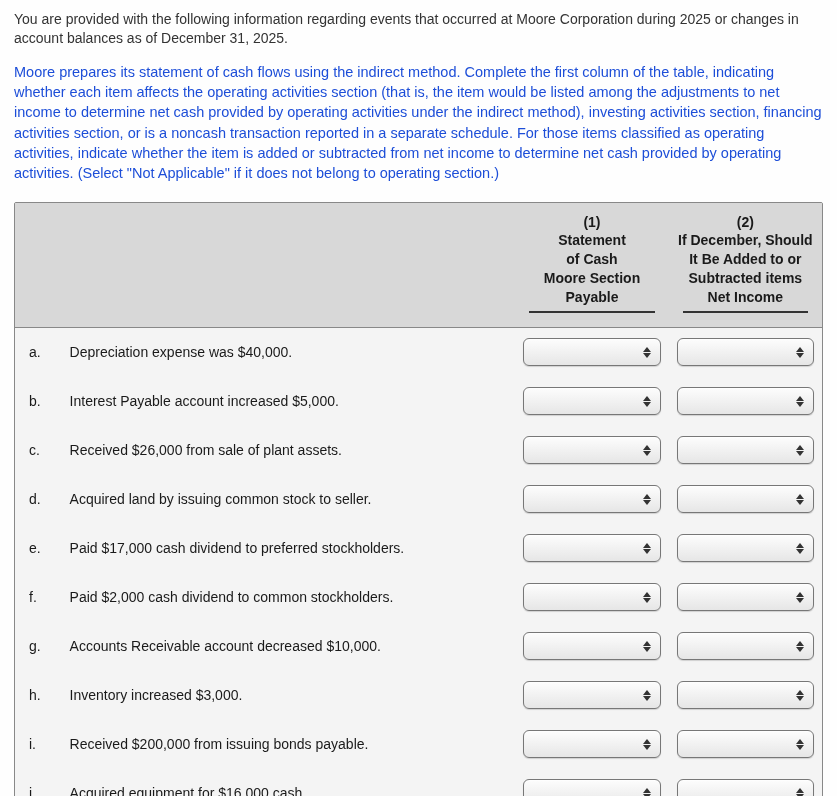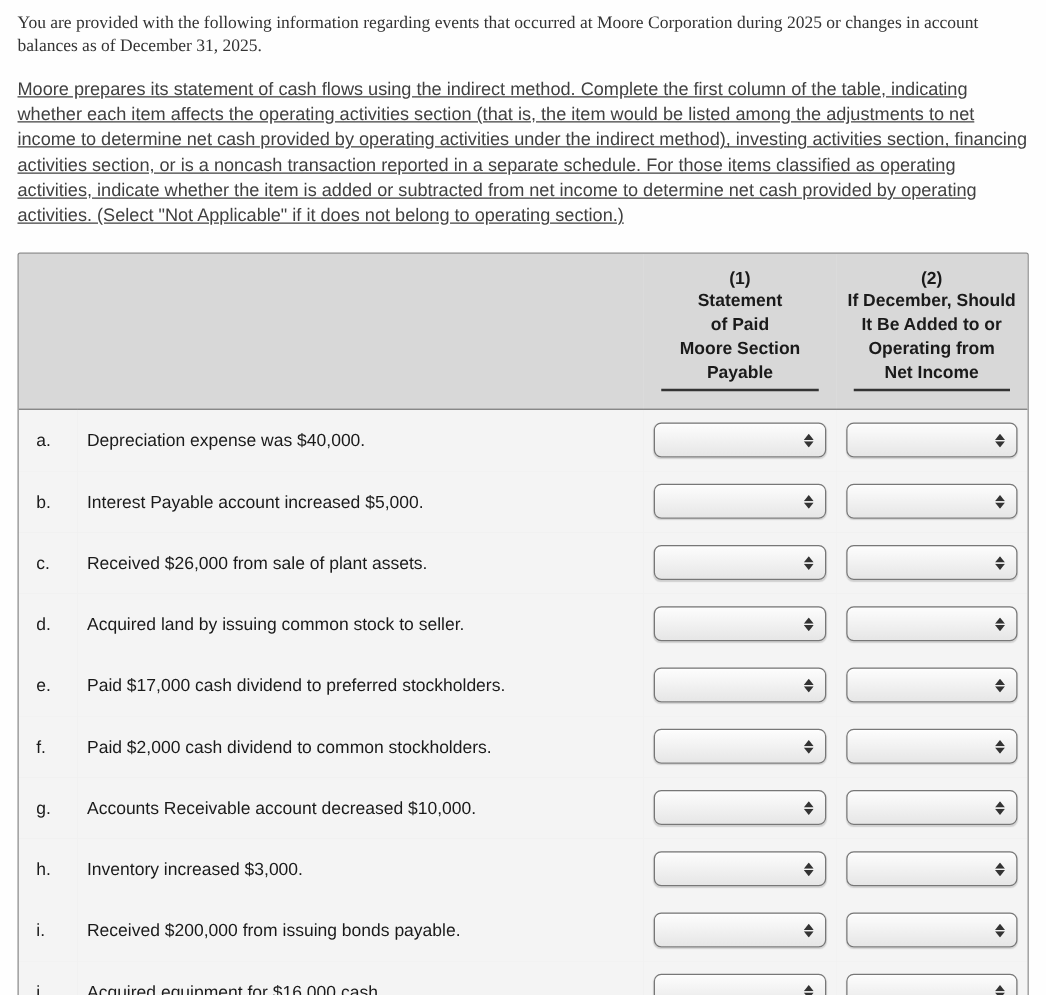--- a/index.html
+++ b/index.html
@@ -11,28 +11,26 @@
       padding: 0;
     }
     .page {
       background: #fefefe;
       padding: 10px 14px 14px 14px;
     }
     .intro-frag {
       font-size: 14px;
       line-height: 1.35;
       color: #333;
-      font-family: Liberation Serif, serif;
     }
     .intro-para {
       font-size: 14.5px;
       line-height: 1.4;
       margin-top: 14px;
-      color: #404040;
-      text-decoration: underline;
+      color: #1d4ed8;
     }
     .table-wrap {
       margin-top: 18px;
       border: 1px solid #888;
       border-radius: 2px;
       background: #eaeaea;
       overflow: hidden;
     }
     table { width: 100%; border-collapse: collapse; }
     thead th {
@@ -100,30 +98,30 @@
 <p class="intro-para">Moore prepares its statement of cash flows using the indirect method. Complete the first column of the table, indicating whether each item affects the operating activities section (that is, the item would be listed among the adjustments to net income to determine net cash provided by operating activities under the indirect method), investing activities section, financing activities section, or is a noncash transaction reported in a separate schedule. For those items classified as operating activities, indicate whether the item is added or subtracted from net income to determine net cash provided by operating activities. (Select "Not Applicable" if it does not belong to operating section.)</p>
 
 <div class="table-wrap">
   <table>
     <thead>
       <tr>
         <th class="label-head" colspan="2"></th>
         <th class="col1-head">
           <span>(1)</span><br>
           <span>Statement</span><br>
-          <span>of Paid</span><br>
+          <span>of Cash</span><br>
           <span>Moore Section</span><br>
           <span>Payable</span>
           <span class="head-underline"></span>
         </th>
         <th class="col2-head">
           <span>(2)</span><br>
           <span>If December, Should</span><br>
           <span>It Be Added to or</span><br>
-          <span>Operating from</span><br>
+          <span>Subtracted items</span><br>
           <span>Net Income</span>
           <span class="head-underline"></span>
         </th>
       </tr>
     </thead>
     <tbody id="rows-body">
     <tr>
             <td class="letter">a.</td>
             <td class="desc">Depreciation expense was $40,000.</td>
             <td class="cell-input">

